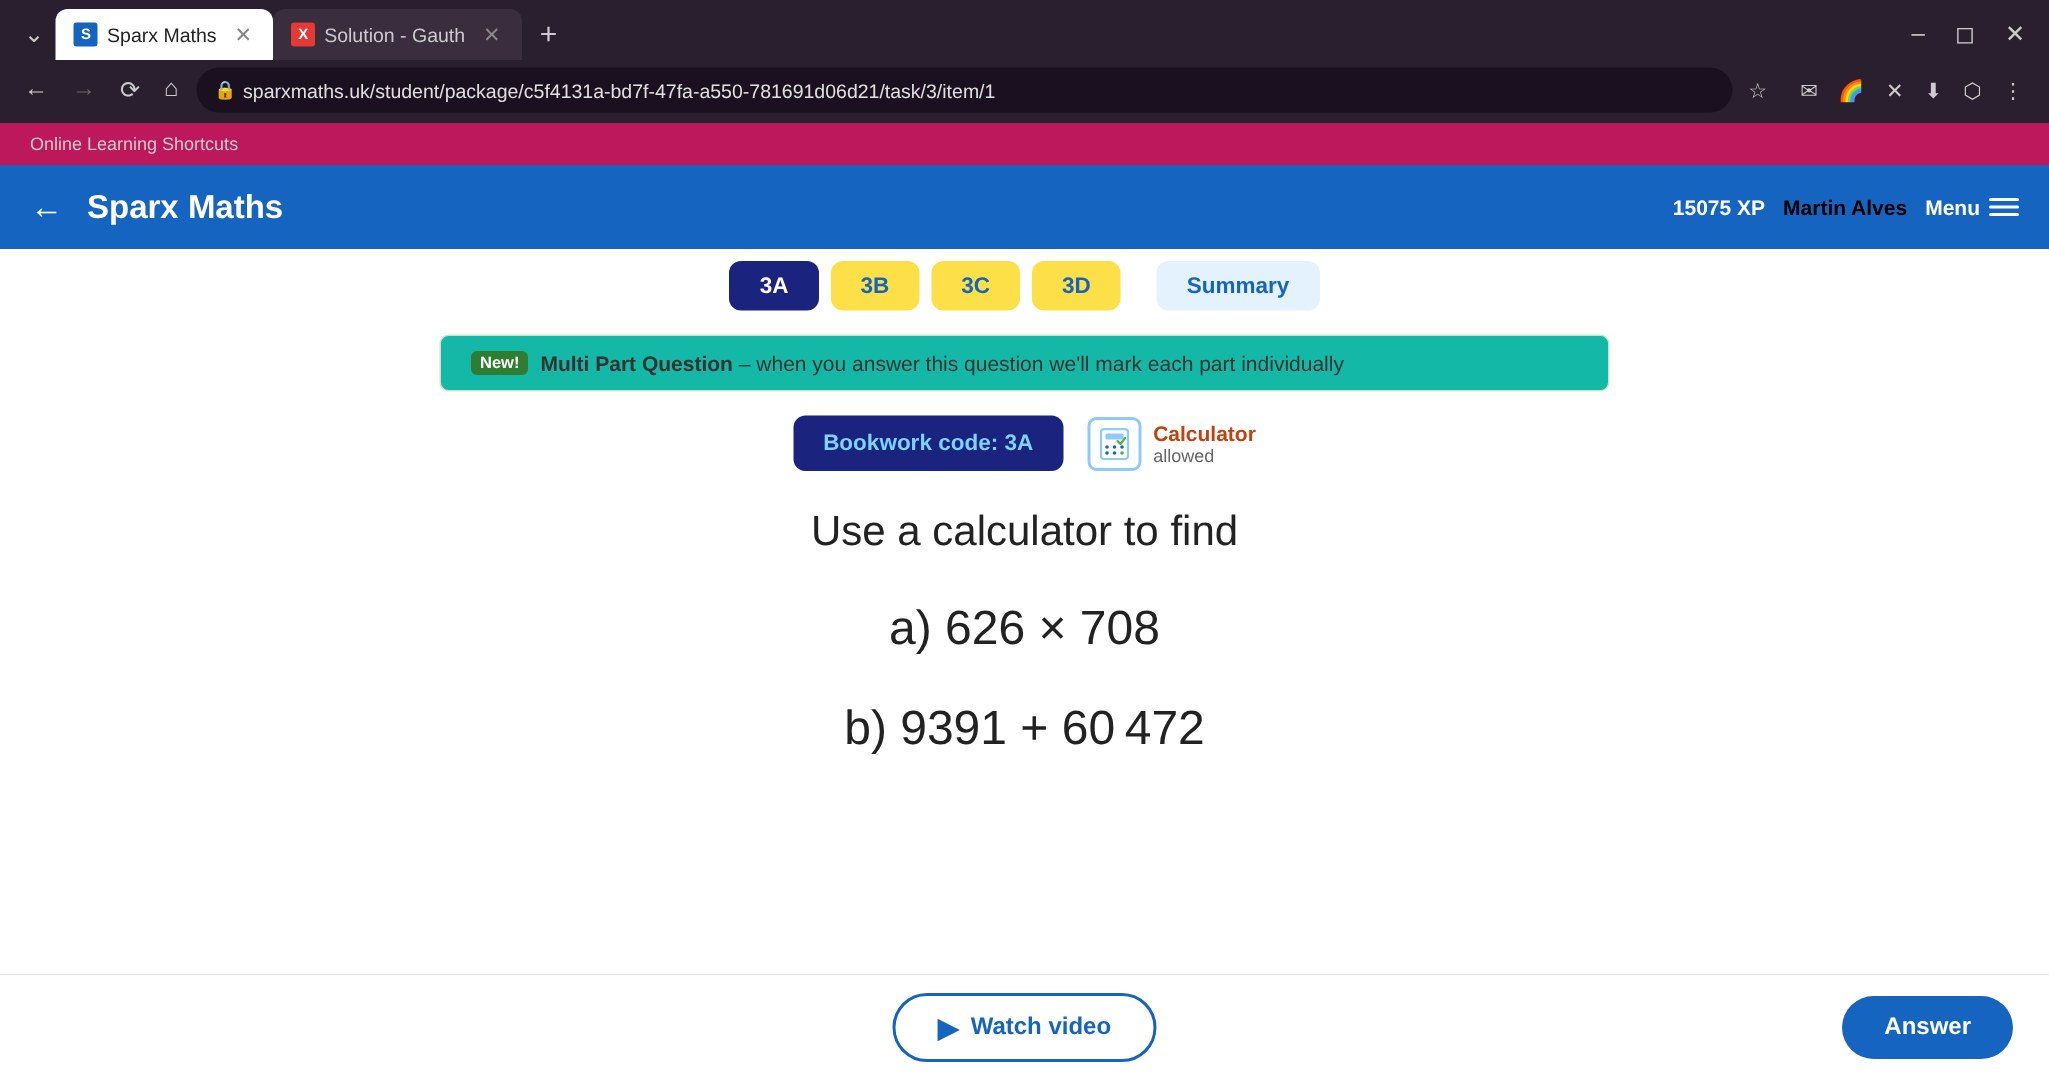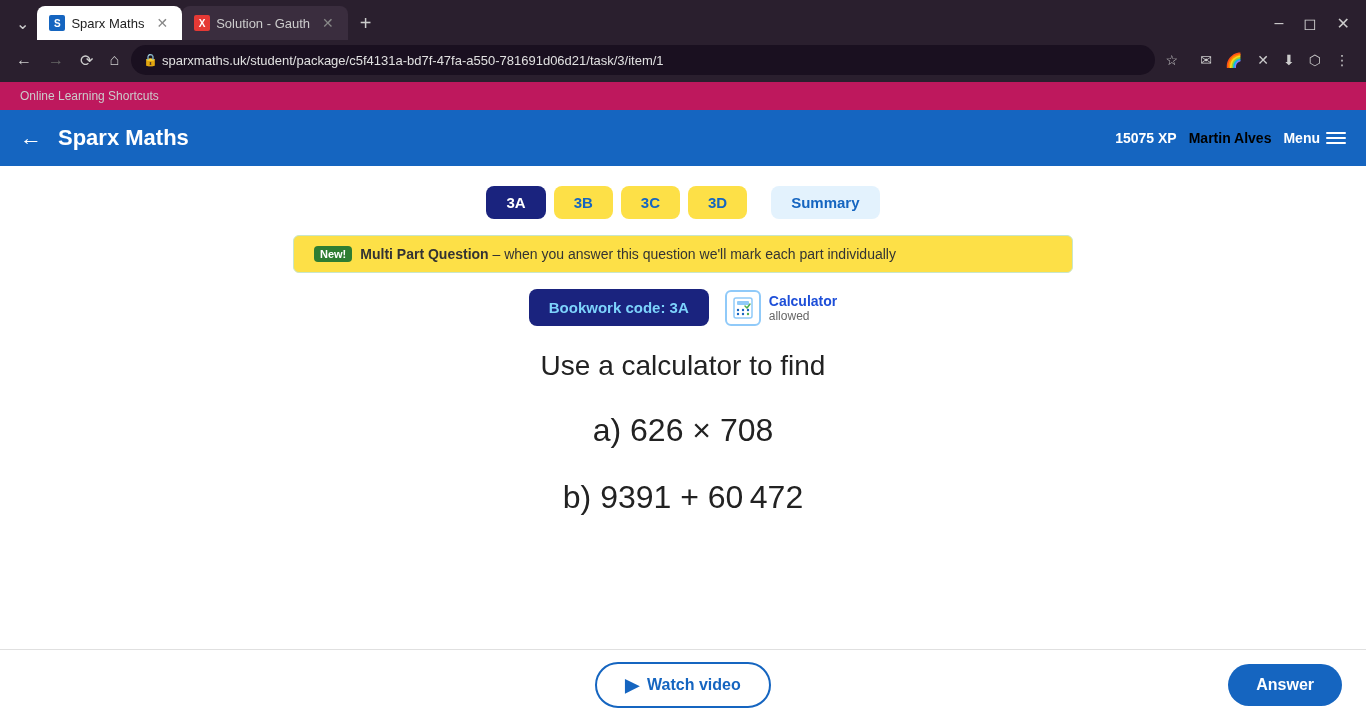--- a/index.html
+++ b/index.html
@@ -42,28 +42,28 @@
     .xp-badge { color: white; font-size: 14px; font-weight: 600; }
     .user-name { color: #000000; font-size: 14px; font-weight: 600; }
     .menu-btn { background: none; border: none; color: white; font-size: 14px; font-weight: 600; cursor: pointer; display: flex; align-items: center; gap: 6px; }
     .menu-icon { display: flex; flex-direction: column; gap: 3px; }
     .menu-icon span { display: block; width: 20px; height: 2px; background: white; border-radius: 1px; }
 
     
     .main-content { background: #fff; min-height: calc(720px - 56px - 40px - 42px - 28px); padding-bottom: 80px; }
 
     
-    .task-tabs { display: flex; justify-content: center; gap: 8px; padding: 20px 0 16px; }
+    .task-tabs { display: flex; justify-content: center; gap: 8px; padding: 8px 0 16px; }
     .task-tab { padding: 8px 20px; border-radius: 8px; font-size: 15px; font-weight: 600; cursor: pointer; border: none; }
     .task-tab.active { background: #1a237e; color: white; }
     .task-tab.inactive { background: #fde047; color: #1565c0; border: none; }
     .task-tab.summary { background: #e3f2fd; color: #1565c0; border: none; margin-left: 16px; }
 
     
-    .new-banner { background: #fde047; border: 1px solid #c8e6c9; border-radius: 6px; padding: 10px 20px; margin: 0 auto 16px; max-width: 780px; display: flex; align-items: center; gap: 8px; font-size: 14px; color: #2e7d32; }
+    .new-banner { background: #14b8a6; border: 1px solid #c8e6c9; border-radius: 6px; padding: 10px 20px; margin: 0 auto 16px; max-width: 780px; display: flex; align-items: center; gap: 8px; font-size: 14px; color: #2e7d32; }
     .new-badge { background: #2e7d32; color: white; font-size: 11px; font-weight: 700; padding: 2px 6px; border-radius: 4px; }
     .new-banner-text { color: #333; font-size: 14px; }
 
     
     .bookwork-row { display: flex; justify-content: center; align-items: center; gap: 16px; margin-bottom: 24px; }
     .bookwork-code { background: #1a237e; color: #7dd3fc; padding: 10px 20px; border-radius: 8px; font-size: 15px; font-weight: 600; }
     .calculator-allowed { display: flex; align-items: center; gap: 8px; font-size: 14px; color: #444; }
     .calc-icon { width: 36px; height: 36px; border: 2px solid #90caf9; border-radius: 6px; display: flex; align-items: center; justify-content: center; position: relative; }
 
     
@@ -177,21 +177,21 @@
           <circle cx="11" cy="13" r="1.2" fill="#1565c0"></circle>
           <circle cx="16" cy="13" r="1.2" fill="#1565c0"></circle>
           <circle cx="6" cy="17" r="1.2" fill="#1565c0"></circle>
           <circle cx="11" cy="17" r="1.2" fill="#1565c0"></circle>
           <circle cx="16" cy="17" r="1.2" fill="#4caf50"></circle>
 
           <polyline points="13,9 15,11 18,7" stroke="#4caf50" stroke-width="1.5" fill="none" stroke-linecap="round" stroke-linejoin="round"></polyline>
         </svg>
       </div>
       <div>
-        <div style="font-weight:600;font-size:14px;color:#1d4ed8;">Calculator</div>
+        <div style="font-weight:600;font-size:14px;color:#c2410c;">Calculator</div>
         <div style="font-size:12px;color:#666;">allowed</div>
       </div>
     </div>
   </div>
 
   <div class="question-area">
     <div class="question-intro">Use a calculator to find</div>
     <div class="question-part">
       a) 626 × 708
     </div>

